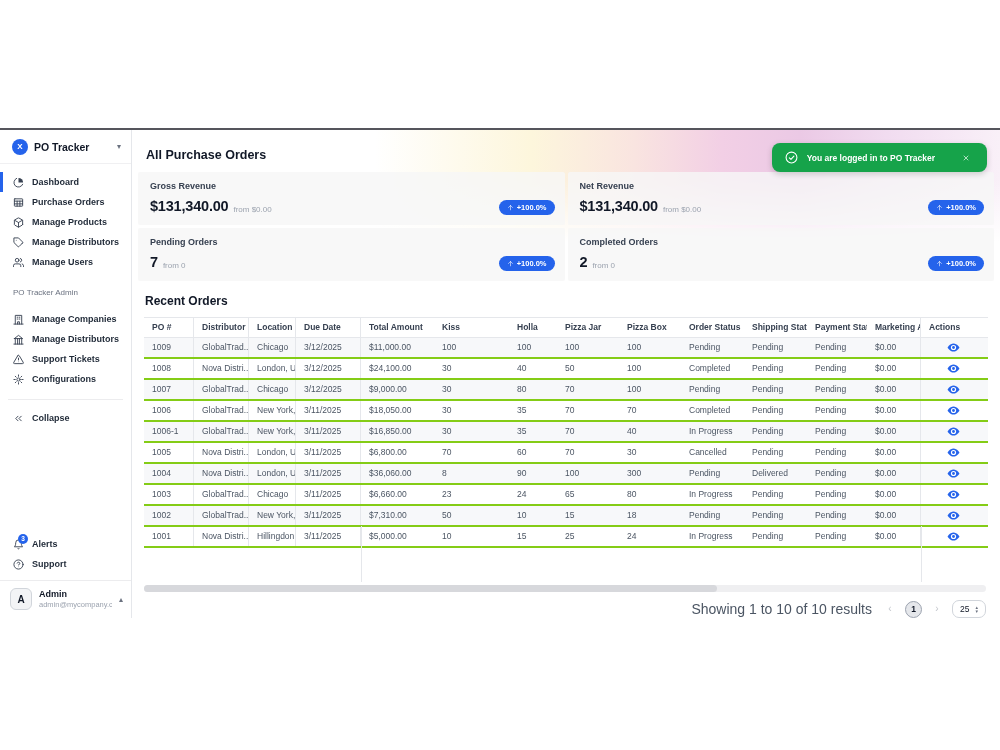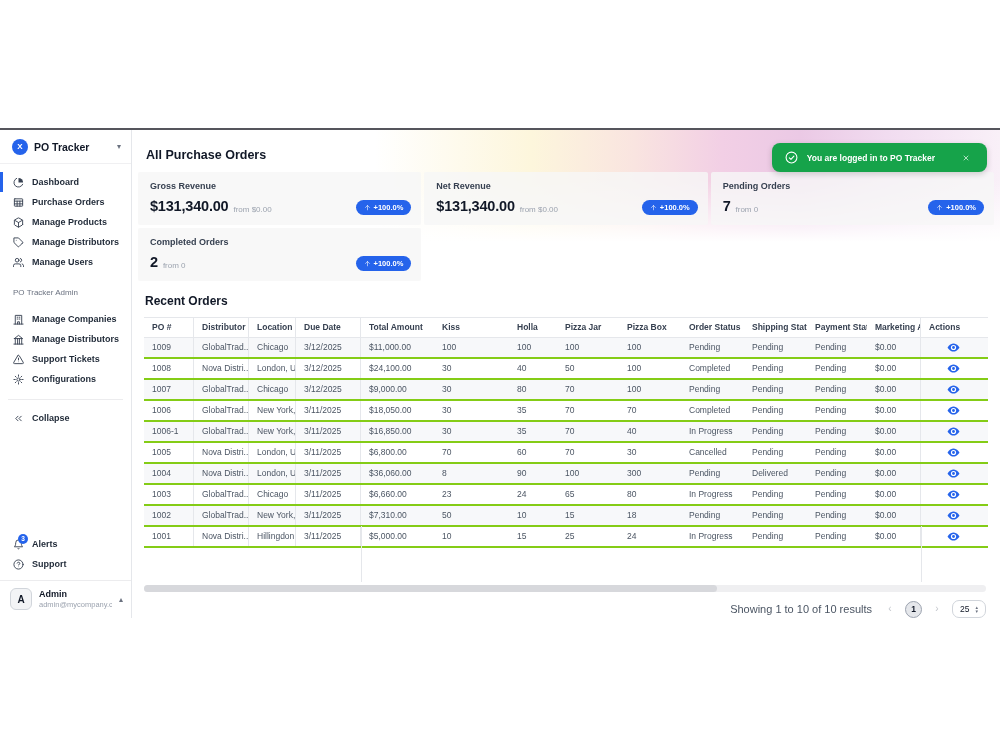--- a/index.html
+++ b/index.html
@@ -39,21 +39,21 @@
   .main-inner { position:relative; z-index:1; height:100%; display:flex; flex-direction:column; }
   .main-header { display:flex; align-items:center; padding:18px 14px 10px 14px; }
   .main-header h1 { font-size:12.5px; font-weight:700; color:#111827; }
 
   .toast { position:absolute; top:13px; right:13px; z-index:3; background:#16a34a; color:#fff; border-radius:8px; height:29px; display:flex; align-items:center; gap:9px; padding:0 13px; box-shadow:0 2px 6px rgba(0,0,0,0.18); }
   .toast .icon { width:13px; height:13px; color:#fff; }
   .toast-msg { font-size:8.5px; font-weight:700; white-space:nowrap; }
   .toast-close { background:none; border:none; color:#fff; width:16px; height:16px; cursor:pointer; margin-left:14px; padding:0; }
   .toast-close .icon { width:8px; height:8px; display:block; margin:0 auto; color:#fff; }
 
-  .stats-grid { display:grid; grid-template-columns:repeat(3,1fr); gap:3px; margin:0 6px; }
+  .stats-grid { display:grid; grid-template-columns:repeat(2,1fr); gap:3px; margin:0 6px; }
   .stat-card { background:rgba(246,246,247,0.82); border-radius:2px; padding:9px 12px 11px 12px; position:relative; }
   .stat-label { font-size:9px; font-weight:700; color:#374151; margin-bottom:7px; }
   .stat-row { display:flex; align-items:flex-end; gap:5px; }
   .stat-value { font-size:14.5px; font-weight:700; color:#111827; letter-spacing:-0.2px; }
   .stat-from { font-size:8px; color:#9ca3af; }
   .pill { position:absolute; right:10px; bottom:10px; background:#2563eb; color:#fff; border-radius:999px; display:flex; align-items:center; gap:3px; padding:3px 8px; font-size:7.5px; font-weight:700; }
   .pill .icon { width:7px; height:7px; color:#fff; }
 
   .recent-title { font-size:12px; font-weight:700; color:#111827; margin:13px 13px 9px 13px; }
 
@@ -67,21 +67,21 @@
   .b-r { border-right:1px solid #e5e7eb; }
   .cell-action { display:flex; align-items:center; justify-content:center; }
   .eye-btn { background:none; border:none; cursor:pointer; width:13px; height:13px; padding:0; }
   .eye-btn .icon { width:13px; height:13px; display:block; }
   .vline { position:absolute; top:209px; bottom:12px; width:1px; background:#e5e7eb; }
   .v1 { left:217px; } .v2 { left:777px; }
   .hscroll { position:absolute; bottom:2px; left:0; width:842px; height:7px; background:#efeff1; border-radius:4px; cursor:pointer; }
   .hthumb { width:68%; height:100%; background:#d7d8dc; border-radius:4px; }
 
   .pagination { display:flex; align-items:center; justify-content:flex-end; gap:7px; padding:6px 14px 0 14px; }
-  .pg-summary { font-size:11px; color:#4b5563; margin-right:3px; }
+  .pg-summary { font-size:14px; color:#4b5563; margin-right:3px; }
   .pg-btn { width:16px; height:16px; border-radius:50%; border:none; background:transparent; color:#c3c6cc; font-size:10px; line-height:14px; cursor:pointer; padding:0; }
   .pg-current { width:17px; height:17px; border-radius:50%; background:#e5e7eb; border:1px solid #9ca3af; color:#111827; font-size:8.5px; font-weight:600; line-height:15px; text-align:center; cursor:pointer; padding:0; }
   .page-size { display:flex; align-items:center; gap:6px; border:1px solid #d1d5db; border-radius:7px; padding:3px 7px; cursor:pointer; background:#fff; }
   .page-size .val { font-size:8.5px; color:#111827; }
   .stepper { display:flex; flex-direction:column; line-height:4px; color:#6b7280; font-size:5px; }
 
   .icon svg { width:100%; height:100%; stroke:currentColor; fill:none; stroke-width:2; stroke-linecap:round; stroke-linejoin:round; display:block; }
 </style>
 </head>
 <body>

